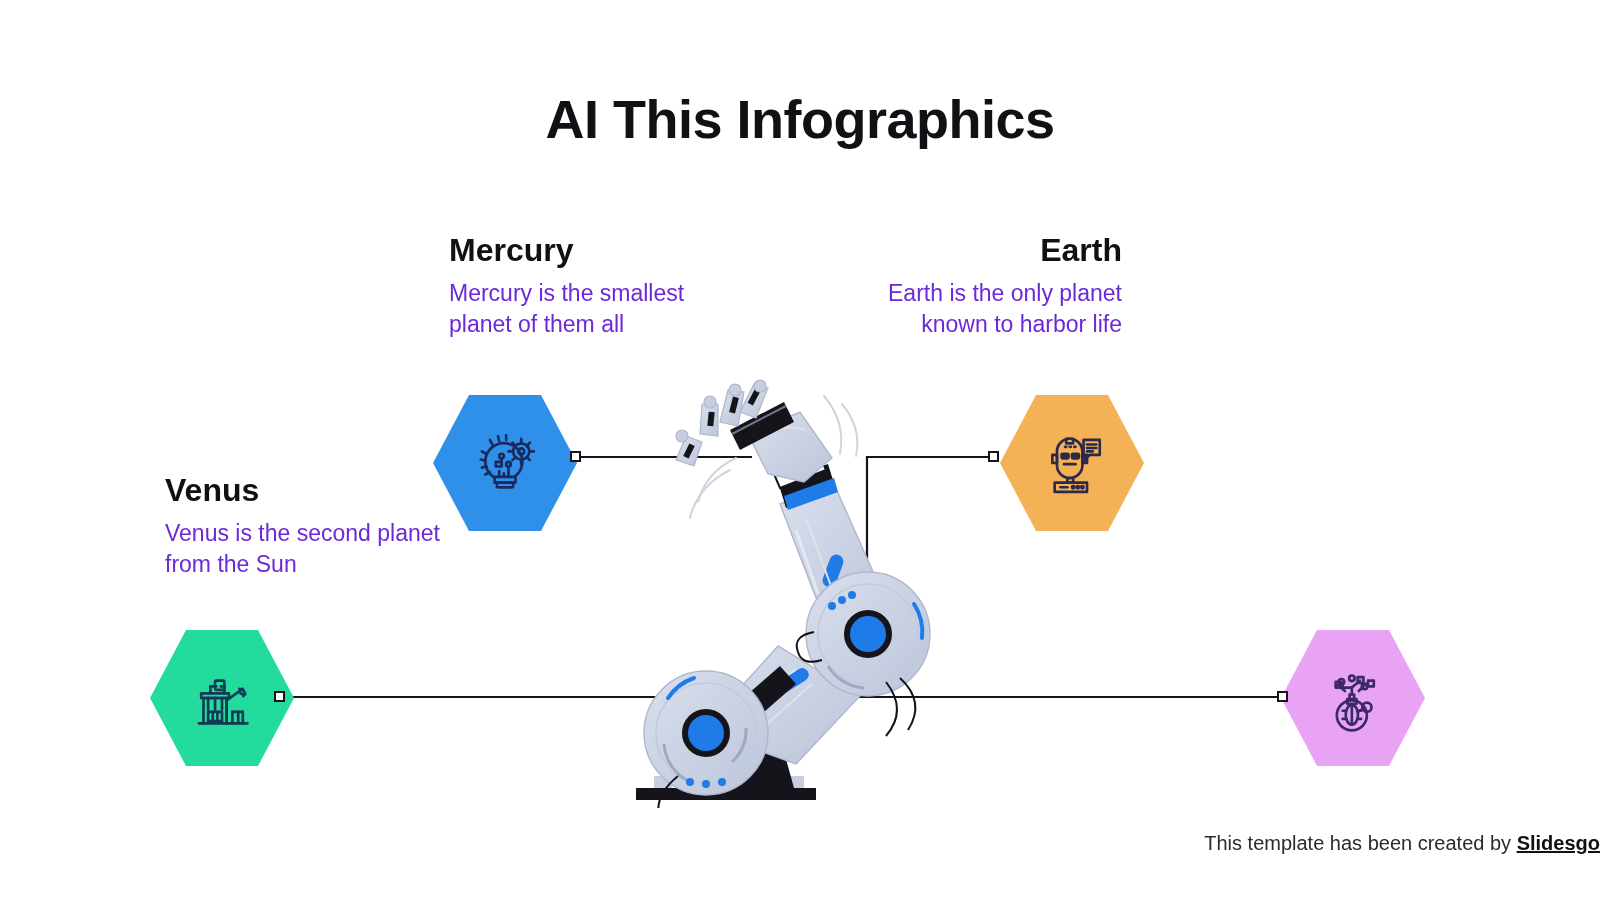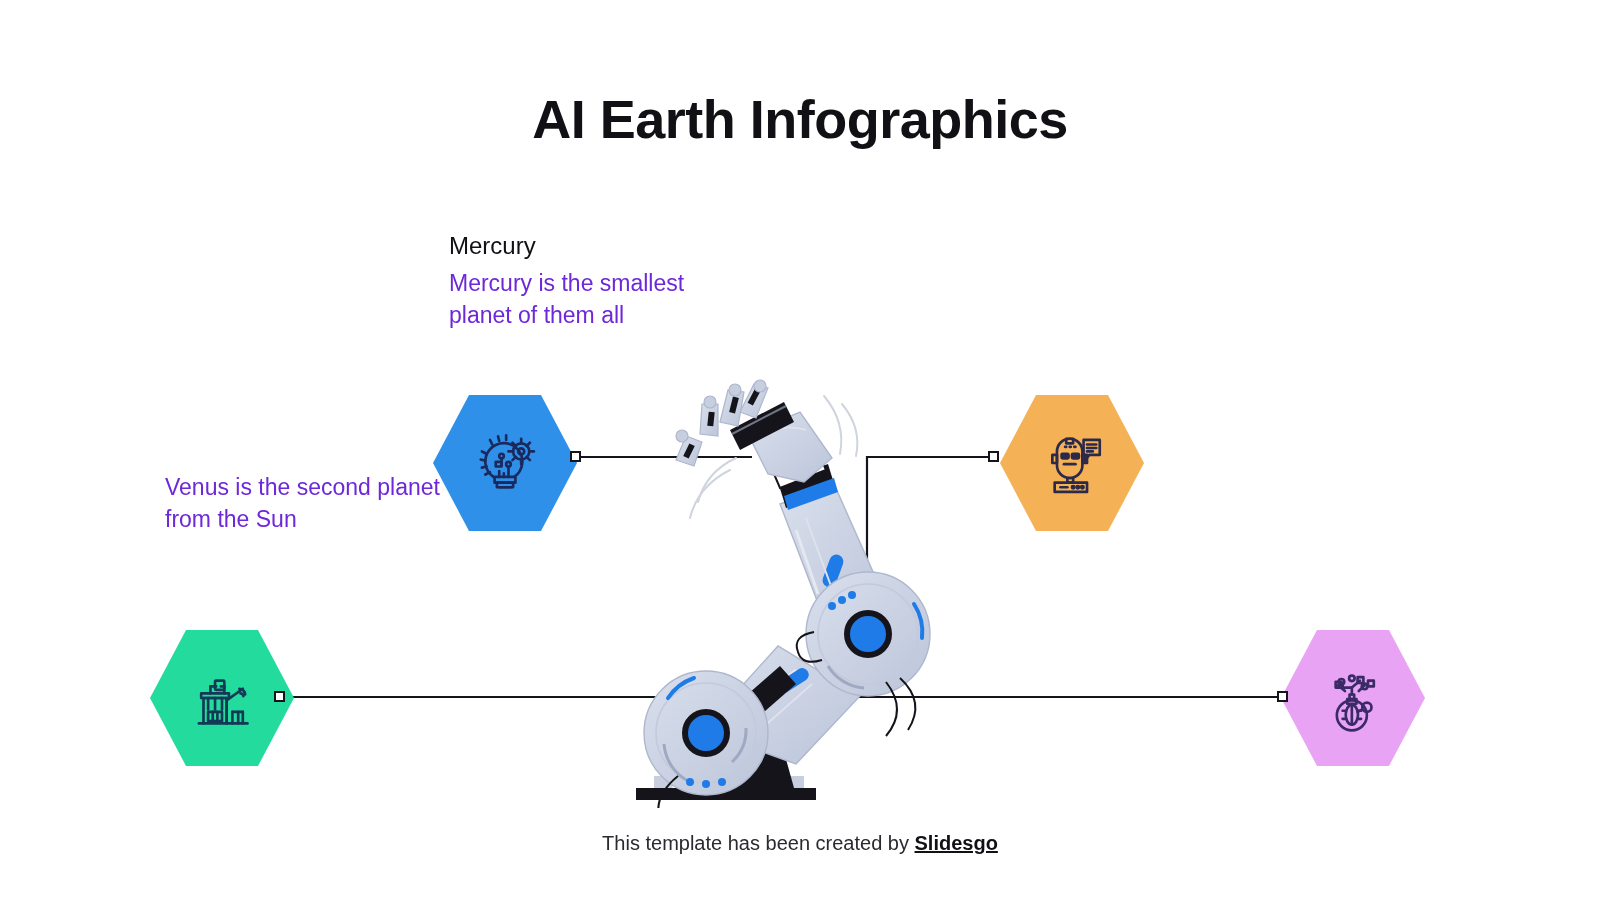--- a/index.html
+++ b/index.html
@@ -23,22 +23,22 @@
     text-align:center;
     font-size:54px;
     font-weight:bold;
     letter-spacing:-0.5px;
     color:#111014;
   }
 
   
   .tblock { position:absolute; }
   .tblock .heading {
-    font-size:24px;
-    font-weight:normal;
+    font-size:32px;
+    font-weight:bold;
     color:#111014;
     line-height:1.18;
     margin-bottom:8px;
     white-space:nowrap;
   }
   .tblock .body {
     font-size:23px;
     font-weight:400;
     color:#6d28d9;
     line-height:1.38;
@@ -86,36 +86,36 @@
   #node-mercury { left:570px; top:451px; }
   #node-earth   { left:988px; top:451px; }
   #node-venus   { left:274px; top:691px; }
   #node-saturn  { left:1277px; top:691px; }
 
   
   .footer {
     position:absolute;
     left:0; top:832px;
     width:1600px;
-    text-align:center;
+    text-align:right;
     font-size:20px;
     color:#2b2a30;
   }
   .footer .brand {
     font-weight:bold;
     text-decoration:underline;
     color:#111014;
   }
 </style>
 </head>
 <body>
 
 <div id="slide">
 
-  <div class="title">AI Earth Infographics</div>
+  <div class="title">AI This Infographics</div>
 
   <svg id="wires" viewBox="0 0 1600 900">
     <g fill="none" stroke="#15141a" stroke-width="2.2">
 
       <path d="M 576 457 L 752 457"></path>
 
       <path d="M 994 457 L 867 457 L 867 633"></path>
 
       <path d="M 280 697 L 671 697 L 671 793"></path>
 
@@ -302,22 +302,27 @@
   <div class="node" id="node-mercury"></div>
   <div class="node" id="node-earth"></div>
   <div class="node" id="node-venus"></div>
   <div class="node" id="node-saturn"></div>
 
   <div class="tblock align-left" id="txt-mercury">
     <div class="heading">Mercury</div>
     <div class="body">Mercury is the smallest planet of them all</div>
   </div>
 
+  <div class="tblock align-right" id="txt-earth">
+    <div class="heading">Earth</div>
+    <div class="body">Earth is the only planet known to harbor life</div>
+  </div>
 
   <div class="tblock align-left" id="txt-venus">
+    <div class="heading">Venus</div>
     <div class="body">Venus is the second planet from the Sun</div>
   </div>
 
 
   <div class="footer">
     <span>This template has been created by </span><a class="brand">Slidesgo</a>
   </div>
 
 </div>
 

